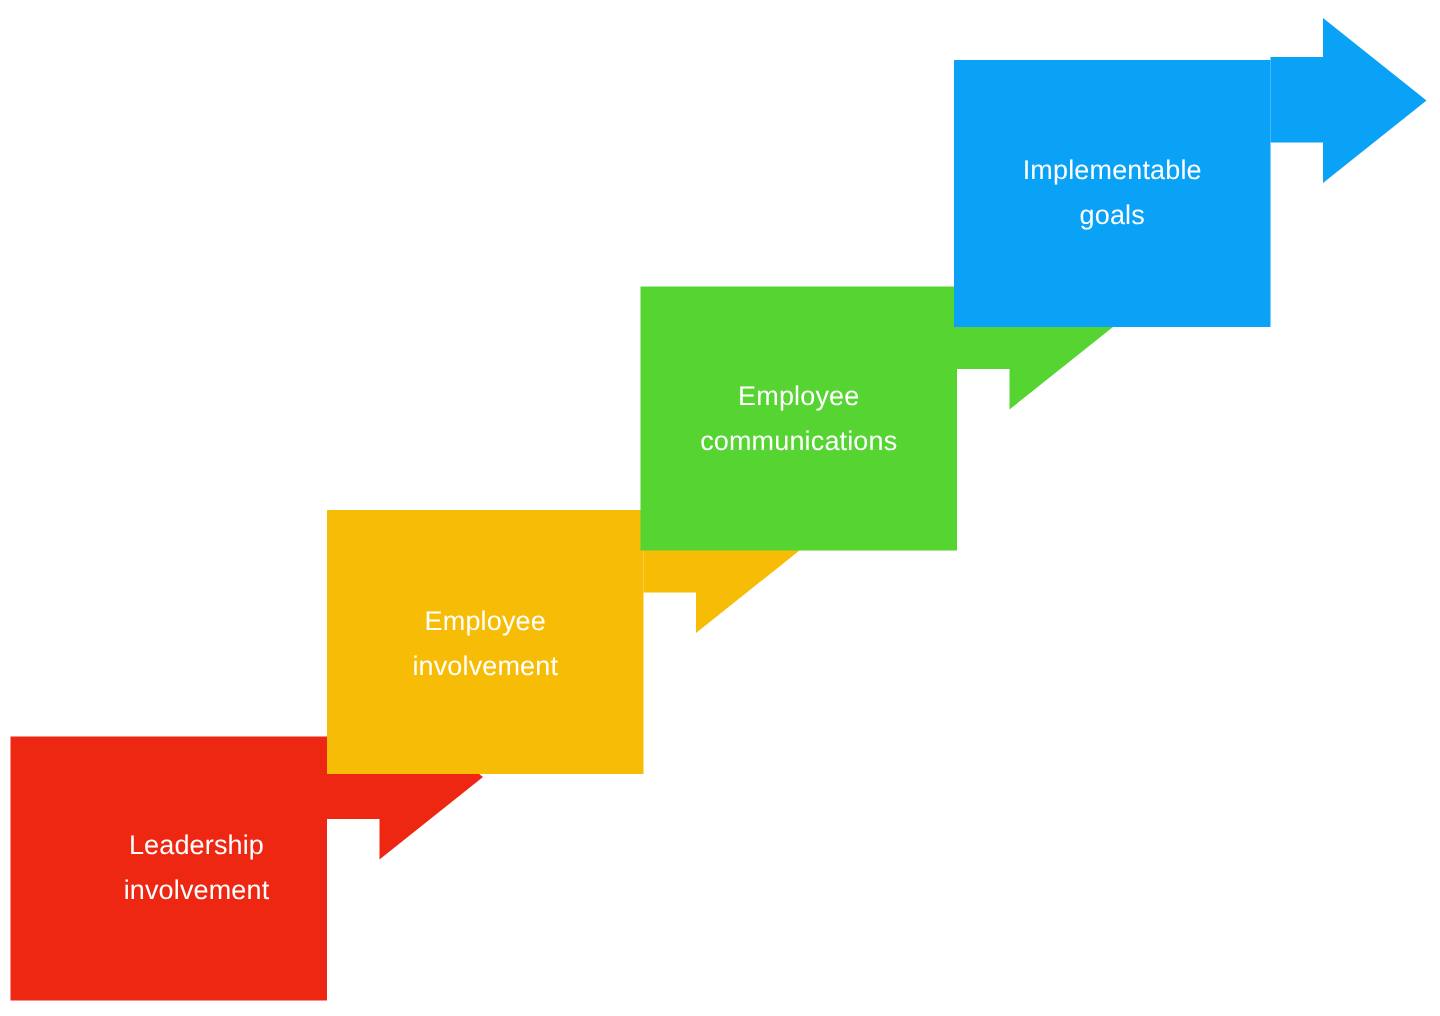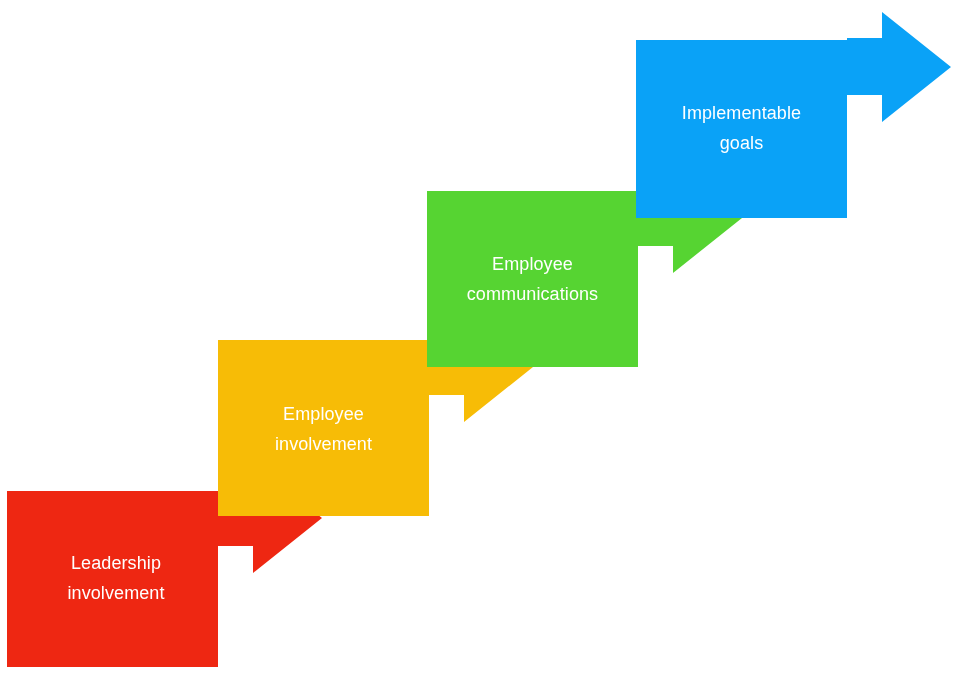--- a/index.html
+++ b/index.html
@@ -48,21 +48,21 @@
         <polygon points="218,489 253,489 253,463 322,518 253,573 253,546 218,546" fill="#ee2712"></polygon>
         <rect x="218" y="340" width="211" height="176" fill="#f7bc06"></rect>
         <polygon points="429,338 464,338 464,312 533,367 464,422 464,395 429,395" fill="#f7bc06"></polygon>
         <rect x="427" y="191" width="211" height="176" fill="#56d432"></rect>
         <polygon points="638,189 673,189 673,163 742,218 673,273 673,246 638,246" fill="#56d432"></polygon>
         <rect x="636" y="40" width="211" height="178" fill="#0aa2f7"></rect>
         <polygon points="847,38 882,38 882,12 951,67 882,122 882,95 847,95" fill="#0aa2f7"></polygon>
       </g>
   </svg>
   <div id="labels-group">
-      <div class="stage-label" style="left: 7px; top: 548px; width: 218px; color: rgb(255, 255, 255);">Leadership
+      <div class="stage-label" style="left: 22px; top: 548px; width: 218px; color: rgb(255, 255, 255);">Leadership
 involvement</div>
       <div class="stage-label" style="left: 218px; top: 399px; width: 211px; color: rgb(255, 255, 255);">Employee
 involvement</div>
       <div class="stage-label" style="left: 419px; top: 249px; width: 227px; color: rgb(255, 255, 255);">Employee
 communications</div>
       <div class="stage-label" style="left: 630px; top: 98px; width: 223px; color: rgb(255, 255, 255);">Implementable
 goals</div>
     </div>
 </div>
 

